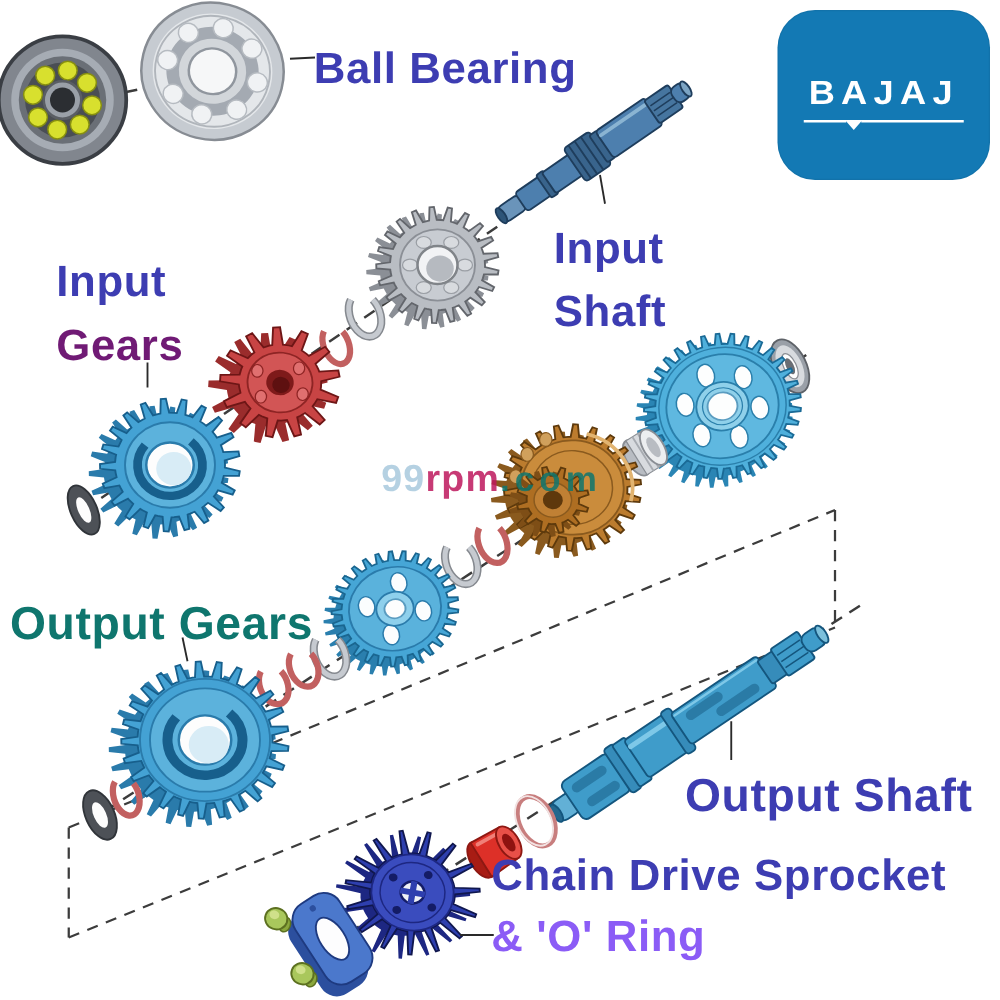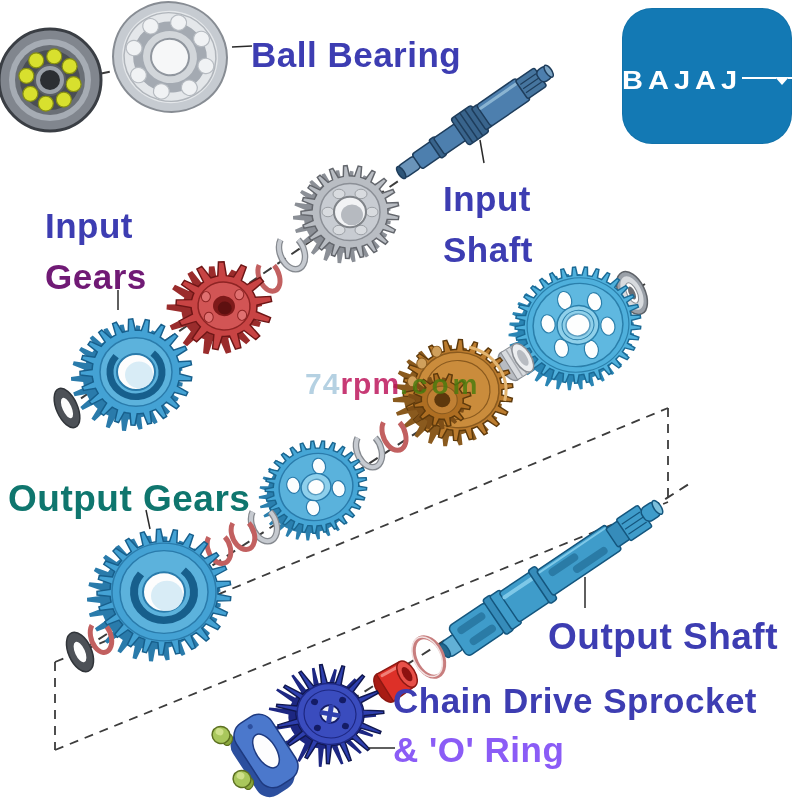--- a/index.html
+++ b/index.html
@@ -4,21 +4,21 @@
 <style>
   html,body{margin:0;padding:0;background:#ffffff;}
   #stage{position:relative;width:800px;height:800px;background:#ffffff;overflow:hidden;
          font-family:"Liberation Sans",sans-serif;}
   #scene{position:absolute;left:0;top:0;}
   .lbl{position:absolute;font-family:"Liberation Sans",sans-serif;font-weight:700;
        letter-spacing:0.5px;white-space:nowrap;margin-top:12px;}
   .lbl div{white-space:nowrap;}
   
   #logo{position:absolute;left:622px;top:8px;width:170px;height:136px;border-radius:30px;
-        display:flex;flex-direction:row;align-items:center;justify-content:center;
+        display:flex;flex-direction:column;align-items:center;justify-content:center;
         box-shadow:0 0 0 1px rgba(0,0,0,0.05) inset;}
   #logo .brand{color:#fff;font-size:29px;font-weight:700;letter-spacing:5px;line-height:30px;
         margin-top:8px;transform:scaleY(0.92);}
   #logo .genuine{color:#eaf6fc;font-size:23px;font-weight:400;letter-spacing:2px;line-height:26px;margin-top:4px;}
   #logo .parts{color:#fff;font-size:36px;font-weight:700;letter-spacing:1px;line-height:34px;margin-top:-2px;}
   #logo .underline{display:flex;align-items:center;width:128px;margin-top:3px;}
   #logo .ul-line{height:2px;background:#fff;flex:0 0 auto;}
   #logo .ul-a{width:34px;}
   #logo .ul-b{flex:1;}
   #logo .ul-arrow{width:0;height:0;border-left:7px solid transparent;border-right:7px solid transparent;
@@ -327,21 +327,21 @@
     <path d="M232,47 L252,46"></path>
     <path d="M118,290 L118,310"></path>
     <path d="M480,140 L484,163"></path>
     <path d="M146,510 L150,529"></path>
     <path d="M585,577 L585,608"></path>
     <path d="M368,748 L395,748"></path>
   </g>
 </svg>
 
 <div id="watermark">
-  <span class="wm1" style="color: rgb(169, 201, 222);">74</span><span class="wm2" style="color: #be185d;">rpm</span><span class="wm3" style="color: #4d7c0f;">.com</span>
+  <span class="wm1" style="color: rgb(169, 201, 222);">99</span><span class="wm2" style="color: #be185d;">rpm</span><span class="wm3" style="color: #0f766e;">.com</span>
 </div>
 
 <div class="lbl" style="left: 251px; top: 23px; font-size: 35px; color: rgb(61, 61, 178);">Ball Bearing</div>
 
 <div class="lbl" style="left:45px;top:188px;font-size:35px;line-height:51px;">
   <div style="color: rgb(61, 61, 178);">Input</div>
   <div style="color: #701a75;">Gears</div>
 </div>
 
 <div class="lbl" style="left:443px;top:161px;font-size:35px;line-height:51px;">

